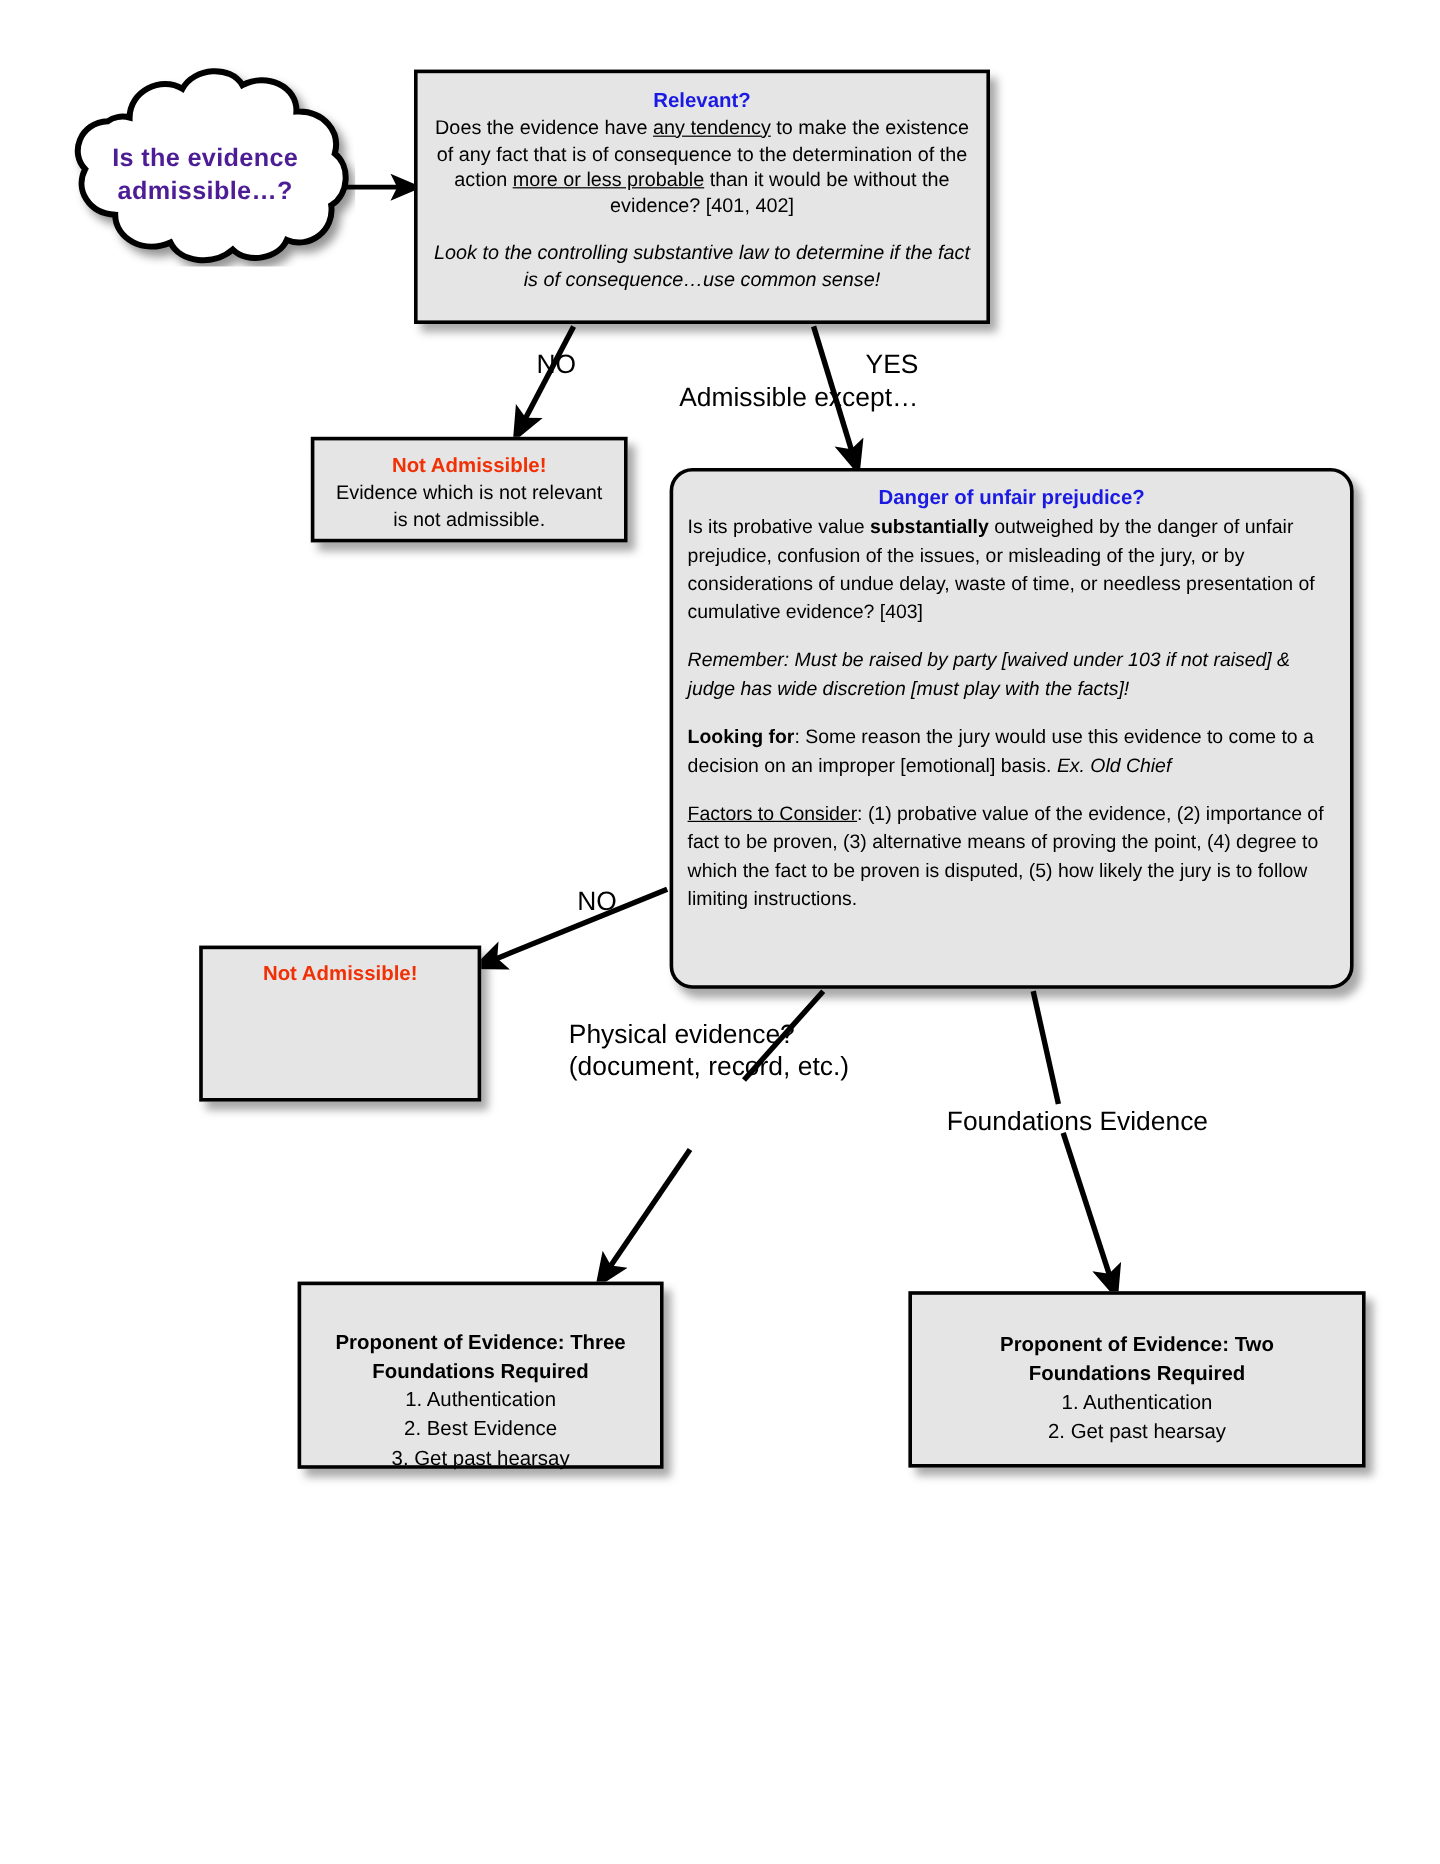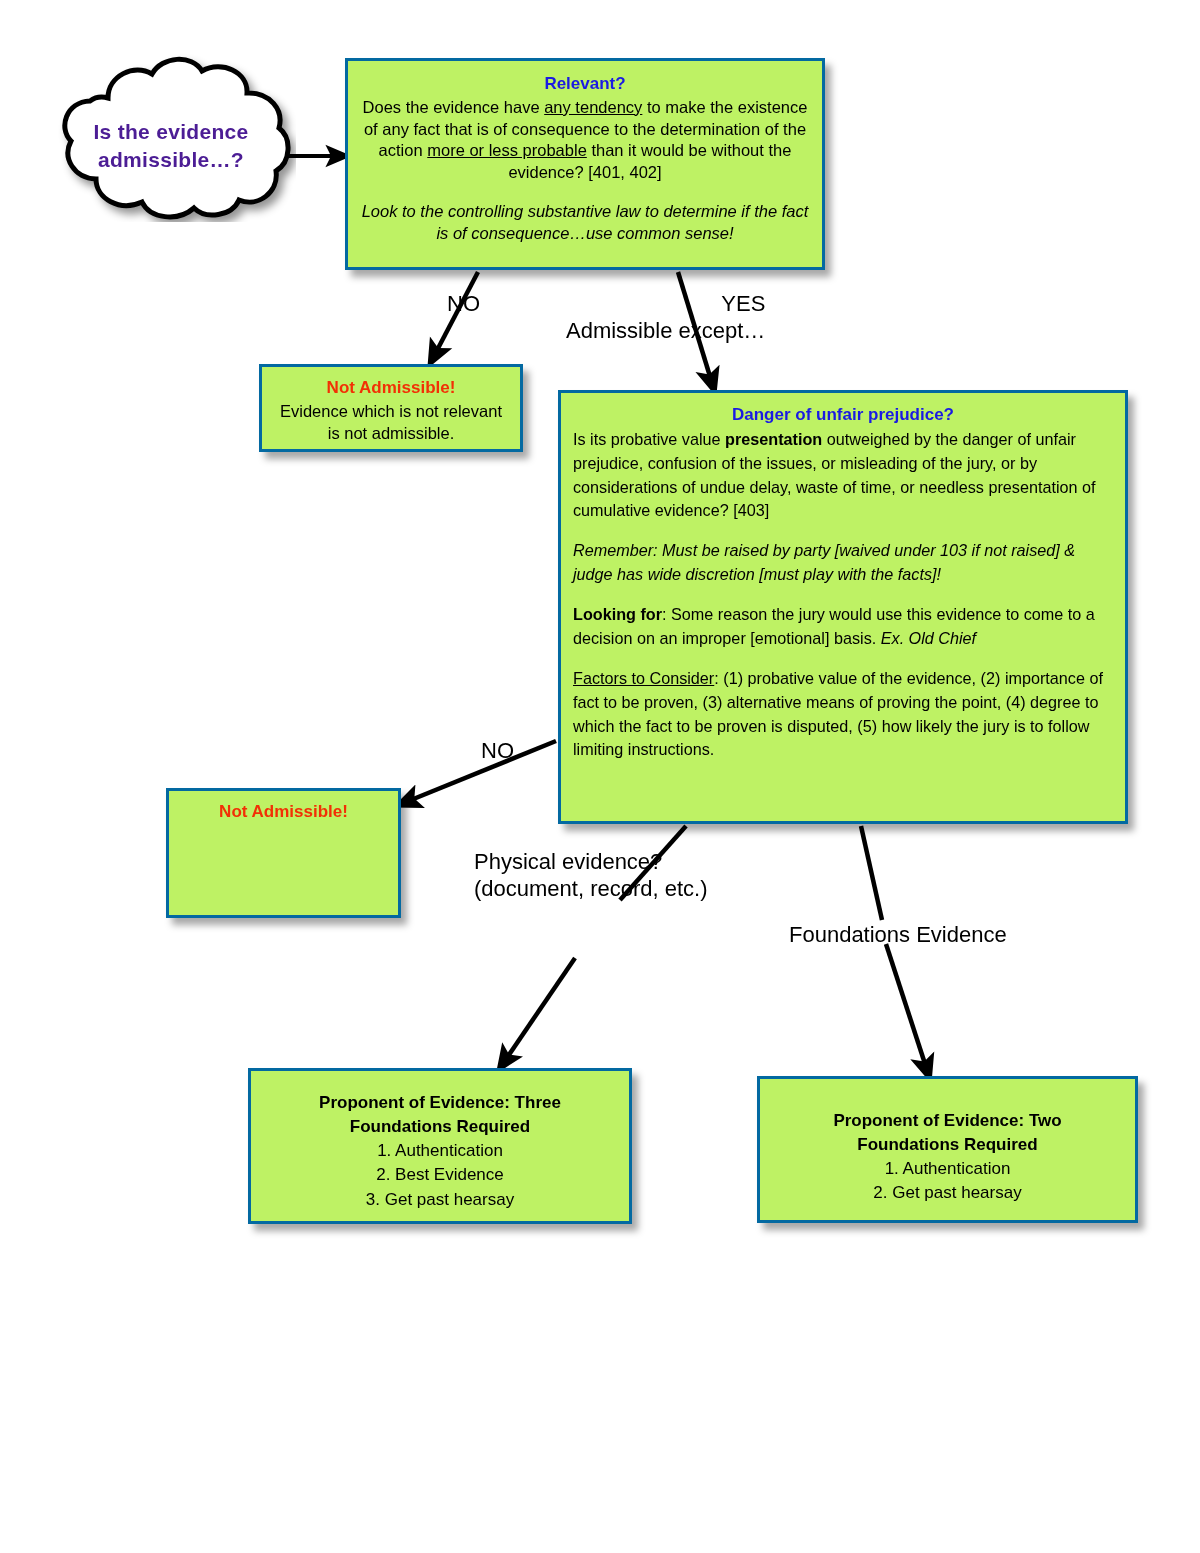--- a/index.html
+++ b/index.html
@@ -24,22 +24,22 @@
   svg.arrows {
     position: absolute;
     left: 0; top: 0;
     width: 1200px;
     height: 1553px;
     pointer-events: none;
   }
   .node {
     position: absolute;
     box-sizing: border-box;
-    background: #bef264;
-    border: 3px solid #0369a1;
+    background: #e5e5e5;
+    border: 3px solid #000000;
     box-shadow: 6px 7px 7px rgba(0,0,0,0.34);
     text-align: center;
   }
   .node .heading {
     font-weight: bold;
     display: block;
   }
   .blue-head { color: #1a1ae3; }
   .red-head  { color: #f23005; }
   .para {
@@ -88,36 +88,37 @@
     padding: 10px 10px;
   }
   #box-not-admissible-1 .heading { font-size: 17px; }
 
   #box-prejudice {
     left: 558px; top: 390px; width: 570px; height: 434px;
     font-size: 16.2px;
     line-height: 1.47;
     padding: 10px 12px 10px 12px;
     text-align: left;
+    border-radius: 19px;
   }
   #box-prejudice .heading { text-align: center; font-size: 17px; }
 
   #box-not-admissible-2 {
     left: 166px; top: 788px; width: 235px; height: 130px;
     font-size: 16.5px;
     line-height: 1.36;
     padding: 9px 8px;
   }
   #box-not-admissible-2 .heading { font-size: 17px; }
 
   #box-three-foundations {
-    left: 248px; top: 1068px; width: 384px; height: 156px;
+    left: 248px; top: 1068px; width: 305px; height: 156px;
     font-size: 17px;
     line-height: 1.42;
-    padding: 20px 14px 10px 14px;
+    padding: 36px 14px 10px 14px;
   }
   #box-two-foundations {
     left: 757px; top: 1076px; width: 381px; height: 147px;
     font-size: 17px;
     line-height: 1.42;
     padding: 30px 14px 10px 14px;
   }
   .foundations-title { font-weight: bold; display: block; }
   .foundations-list  { display: block; }
 
@@ -206,21 +207,21 @@
   </div>
   <div class="edge-label" id="label-testimonial">Foundations Evidence</div>
 
   <div class="node" id="box-not-admissible-1">
     <span class="heading red-head">Not Admissible!</span>
     <span class="para">Evidence which is not relevant is not admissible.</span>
   </div>
 
   <div class="node" id="box-prejudice">
     <span class="heading blue-head">Danger of unfair prejudice?</span>
-    <span class="para"><span>Is its probative value </span><span class="bold">presentation</span><span> outweighed by the danger of unfair prejudice, confusion of the issues, or misleading of the jury, or by considerations of undue delay, waste of time, or needless presentation of cumulative evidence? [403]</span></span>
+    <span class="para"><span>Is its probative value </span><span class="bold">substantially</span><span> outweighed by the danger of unfair prejudice, confusion of the issues, or misleading of the jury, or by considerations of undue delay, waste of time, or needless presentation of cumulative evidence? [403]</span></span>
     <span class="gap"></span>
     <span class="para italic">Remember: Must be raised by party [waived under 103 if not raised] &amp; judge has wide discretion [must play with the facts]!</span>
     <span class="gap"></span>
     <span class="para"><span class="bold">Looking for</span><span>: Some reason the jury would use this evidence to come to a decision on an improper [emotional] basis. </span><span class="italic">Ex. Old Chief</span></span>
     <span class="gap"></span>
     <span class="para"><span class="ul">Factors to Consider</span><span>: (1) probative value of the evidence, (2) importance of fact to be proven, (3) alternative means of proving the point, (4) degree to which the fact to be proven is disputed, (5) how likely the jury is to follow limiting instructions.</span></span>
   </div>
 
   <div class="node" id="box-not-admissible-2">
     <span class="heading red-head">Not Admissible!</span>

